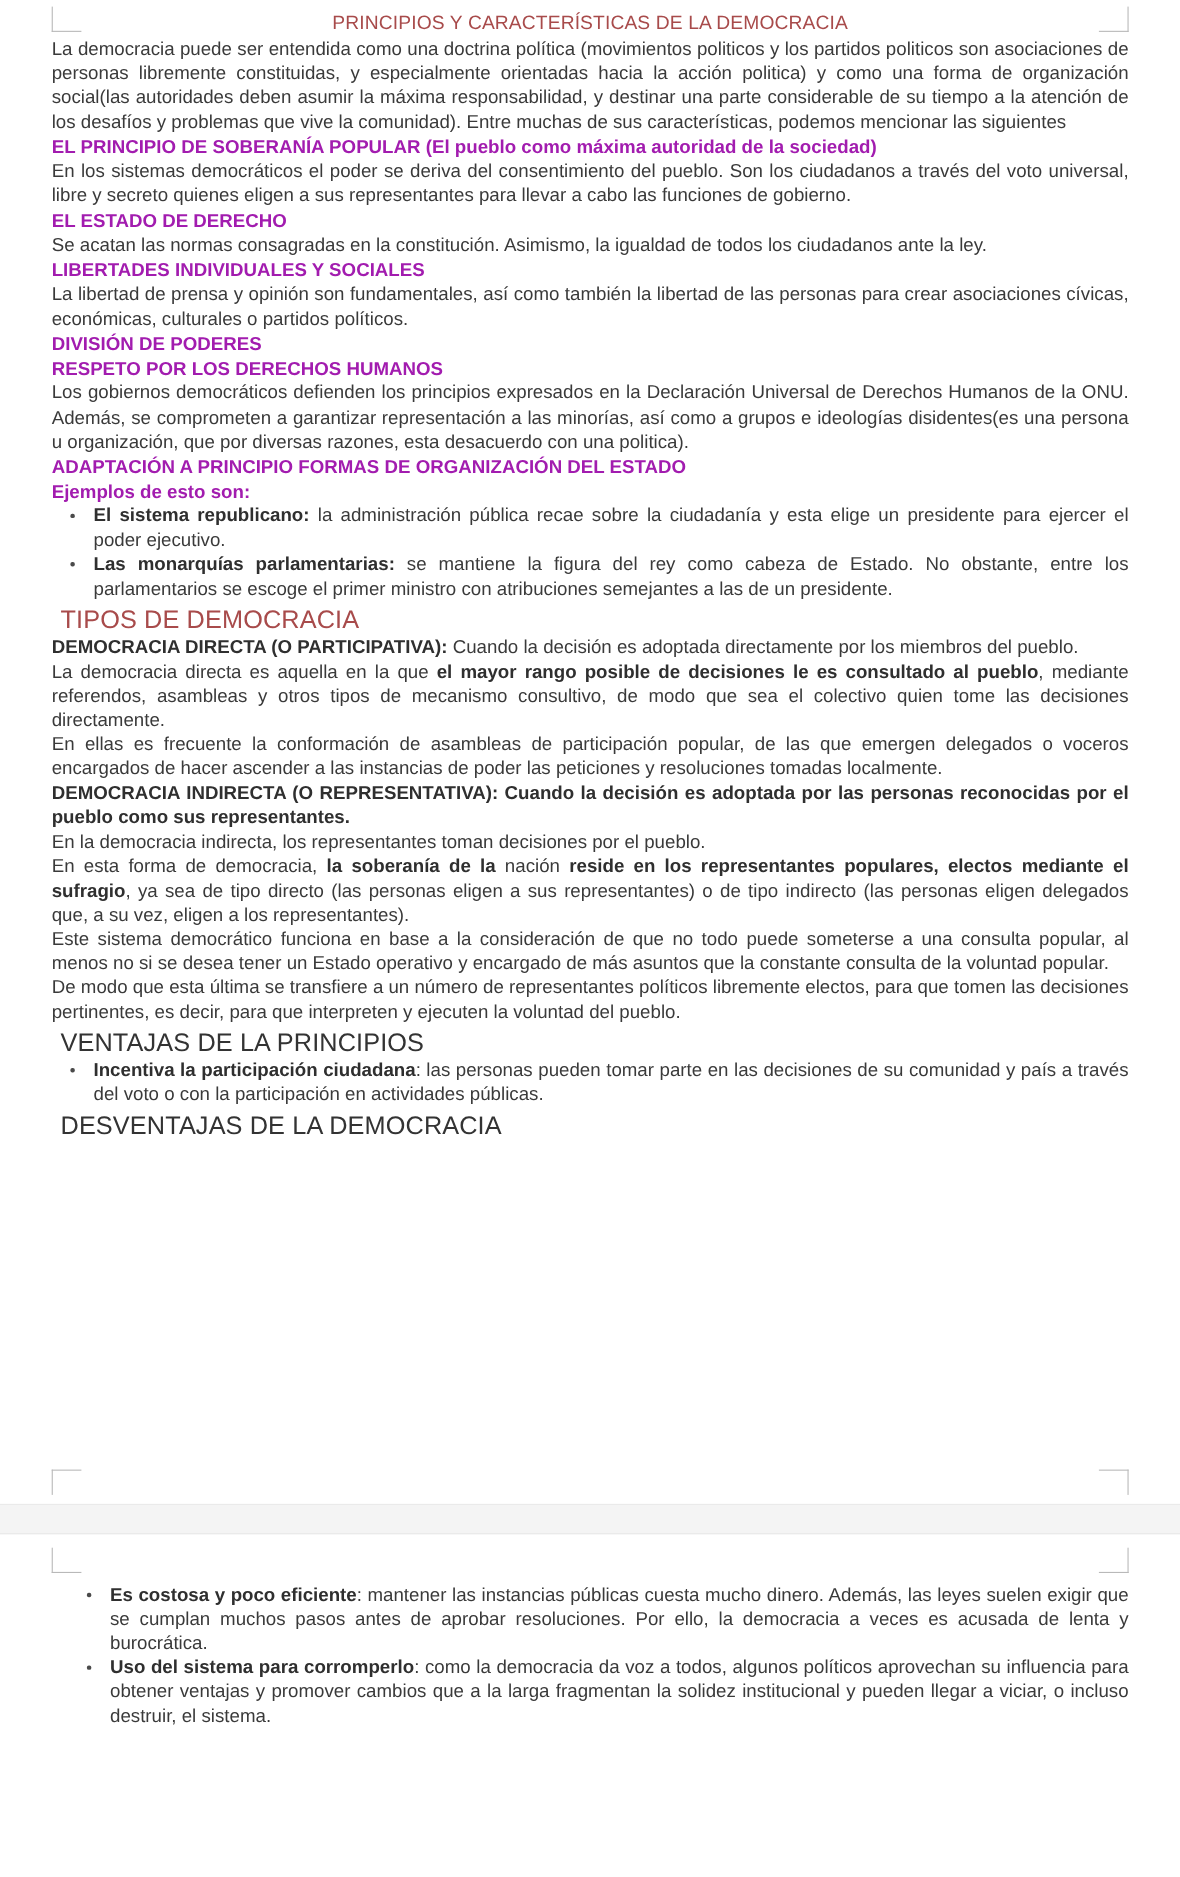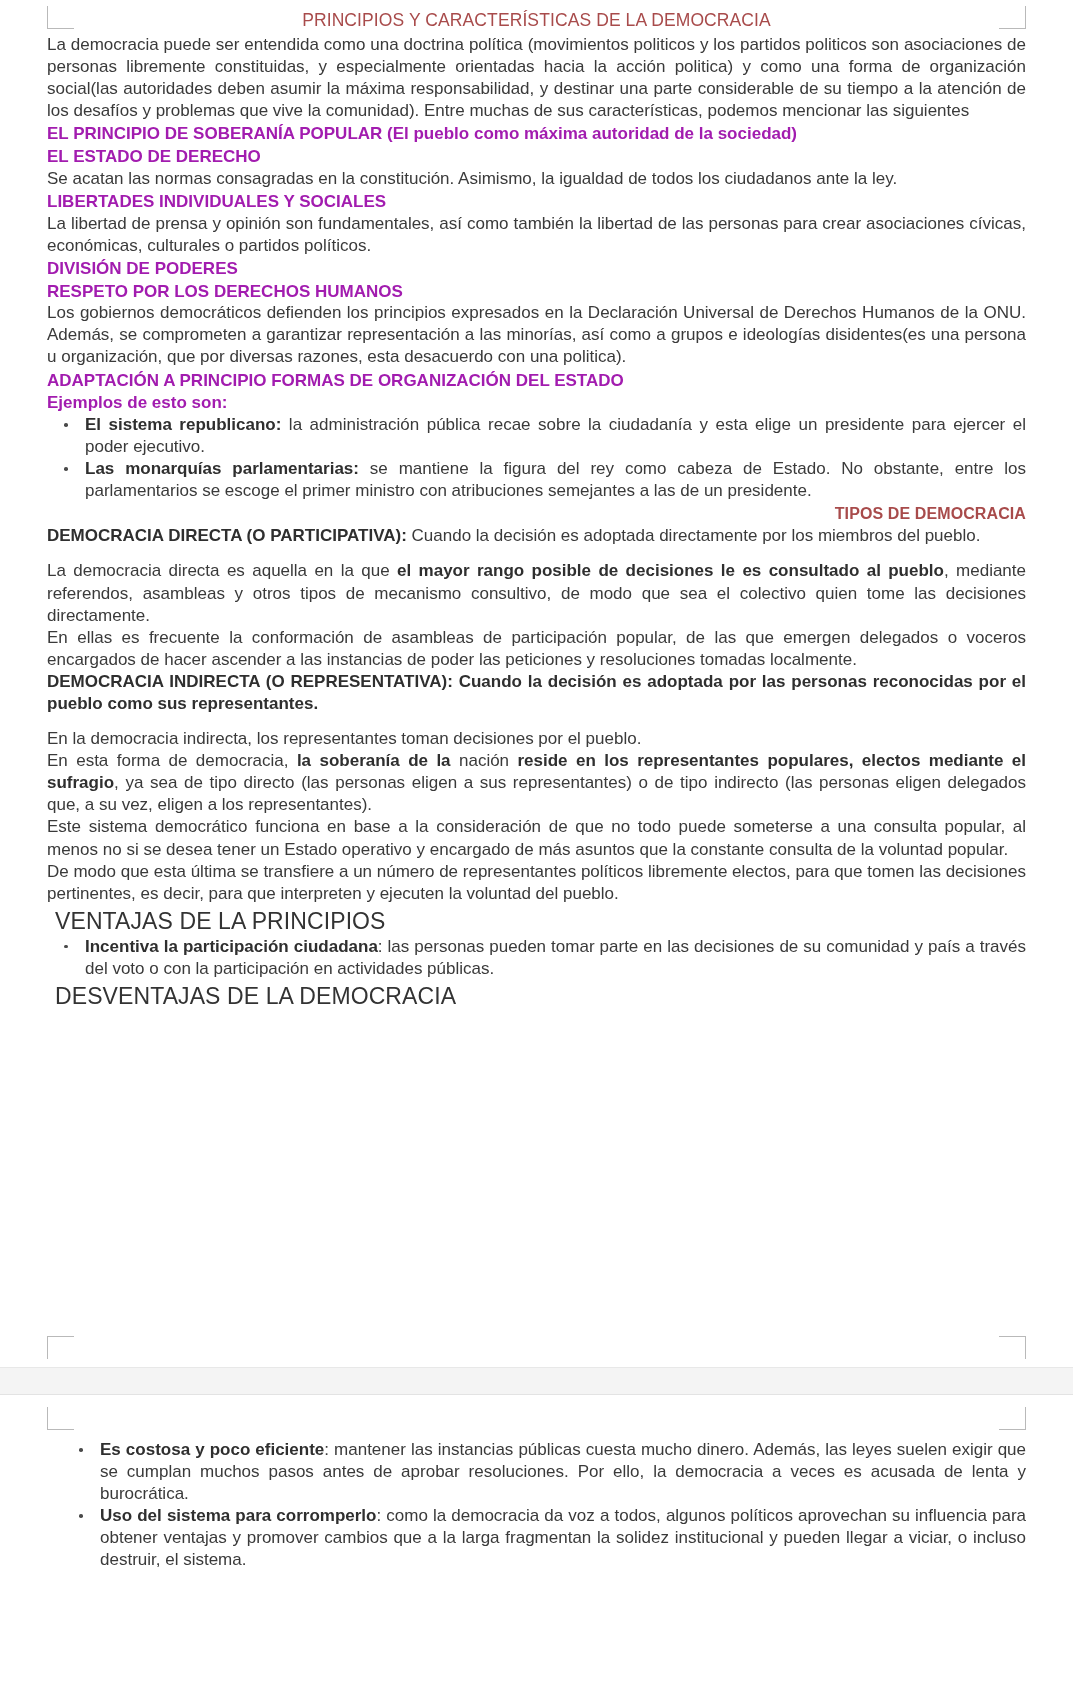--- a/index.html
+++ b/index.html
@@ -62,26 +62,25 @@
     text-align: center;
     color: #a84b4b;
     font-weight: normal;
     font-size: 17.5px;
     letter-spacing: .1px;
     margin: 4px 0 2px 0;
     line-height: 1.25;
   }
   .section-red {
     color: #a84b4b;
-    font-weight: bold;
-    font-size: 16px;
+    font-weight: normal;
+    font-size: 23px;
     line-height: 1.18;
     margin: 3px 0 1px 0;
     letter-spacing: .1px;
-    text-align: right;
   }
   .section-dark {
     color: #333333;
     font-weight: normal;
     font-size: 23px;
     line-height: 1.18;
     margin: 3px 0 1px 0;
     letter-spacing: .1px;
   }
   .sub-head {
@@ -93,21 +92,21 @@
   }
   p.body {
     font-size: 17px;
     line-height: 1.30;
     margin: 0 0 0 0;
     text-align: justify;
     color: #3a3a3a;
     hyphens: none;
   }
   p.body.nojust { text-align: left; }
-  p.spaced { margin-top: 13px; }
+  p.spaced { }
   b, strong { font-weight: bold; color: #2f2f2f; }
 
   ul.bullets {
     list-style: none;
     margin: 0;
     padding: 0;
   }
   ul.bullets > li {
     position: relative;
     padding-left: 38px;
@@ -138,20 +137,21 @@
     <span class="crop tl" style="left:47px; top:6px;"></span>
     <span class="crop tr" style="right:47px; top:6px;"></span>
     <span class="crop bl" style="left:47px; bottom:8px;"></span>
     <span class="crop br" style="right:47px; bottom:8px;"></span>
 
     <h1 class="doc-title">PRINCIPIOS Y CARACTERÍSTICAS DE LA DEMOCRACIA</h1>
 
     <p class="body">La democracia puede ser entendida como una doctrina política (movimientos politicos y los partidos politicos son asociaciones de personas libremente constituidas, y especialmente orientadas hacia la acción politica) y como una forma de organización social(las autoridades deben asumir la máxima responsabilidad, y destinar una parte considerable de su tiempo a la atención de los desafíos y problemas que vive la comunidad). Entre muchas de sus características, podemos mencionar las siguientes</p>
 
     <div class="sub-head">EL PRINCIPIO DE SOBERANÍA POPULAR (El pueblo como máxima autoridad de la sociedad)</div>
+    <p class="body">En los sistemas democráticos el poder se deriva del consentimiento del pueblo. Son los ciudadanos a través del voto universal, libre y secreto quienes eligen a sus representantes para llevar a cabo las funciones de gobierno.</p>
 
     <div class="sub-head">EL ESTADO DE DERECHO</div>
     <p class="body">Se acatan las normas consagradas en la constitución. Asimismo, la igualdad de todos los ciudadanos ante la ley.</p>
 
     <div class="sub-head">LIBERTADES INDIVIDUALES Y SOCIALES</div>
     <p class="body">La libertad de prensa y opinión son fundamentales, así como también la libertad de las personas para crear asociaciones cívicas, económicas, culturales o partidos políticos.</p>
 
     <div class="sub-head">DIVISIÓN DE PODERES</div>
 
     <div class="sub-head">RESPETO POR LOS DERECHOS HUMANOS</div>

